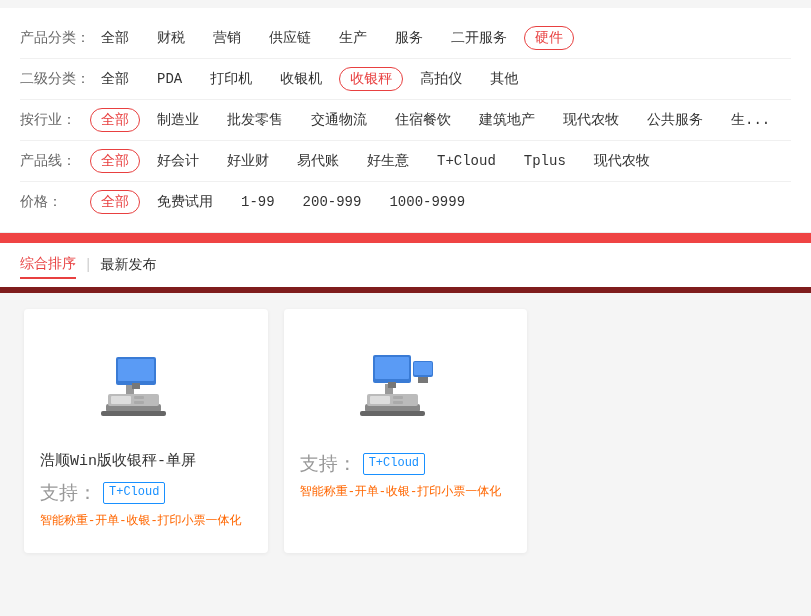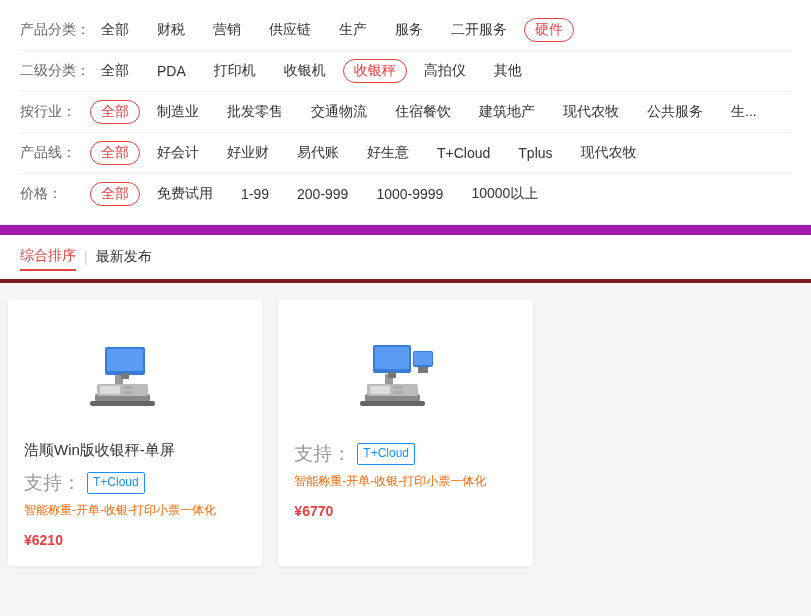--- a/index.html
+++ b/index.html
@@ -49,41 +49,41 @@
       color: #e84040;
       border: 1.5px solid #e84040;
       border-radius: 12px;
     }
     .sort-bar {
       background: #fff;
       margin: 10px 0 0 0;
       padding: 8px 20px;
       display: flex;
       align-items: center;
-      border-bottom: 4px solid #7f1d1d;
+      border-bottom: 6px solid #7f1d1d;
     }
     .sort-item {
       font-size: 14px;
       color: #333;
       cursor: pointer;
       padding: 4px 0;
     }
     .sort-item.active {
       color: #e84040;
       border-bottom: 2px solid #e84040;
     }
     .sort-divider {
       margin: 0 8px;
       color: #ccc;
     }
     .product-grid {
       display: grid;
       grid-template-columns: repeat(auto-fill, minmax(220px, 1fr));
       gap: 16px;
-      padding: 16px 8px;
+      padding: 16px 24px;
       background: #f5f5f5;
       max-width: 811px;
     }
     .product-card {
       background: #fff;
       border-radius: 4px;
       padding: 20px 16px 16px;
       cursor: pointer;
       box-shadow: 0 1px 4px rgba(0,0,0,0.06);
     }
@@ -130,22 +130,23 @@
     .product-price {
       color: #e84040;
       font-size: 20px;
       font-weight: bold;
     }
     .product-price span {
       font-size: 14px;
     }
     .main-container {
       max-width: 811px;
-      margin: 0 auto;
-      background: #a21caf;
+      margin: 8px auto;
+      background: #ef4444;
+      font-family: Liberation Mono, monospace;
     }
   </style>
 </head>
 <body>
 
 <div class="main-container">
 
   <div class="filter-section">
 
     <div class="filter-row">
@@ -205,21 +206,20 @@
     </div>
 
     <div class="filter-row">
       <span class="filter-label">价格：</span>
       <div class="filter-items">
         <span class="filter-item active-circle">全部</span>
         <span class="filter-item">免费试用</span>
         <span class="filter-item">1-99</span>
         <span class="filter-item">200-999</span>
         <span class="filter-item">1000-9999</span>
-        <span class="filter-item">10000以上</span>
       </div>
     </div>
 
   </div>
 
   <div class="sort-bar">
     <span class="sort-item active">综合排序</span>
     <span class="sort-divider">|</span>
     <span class="sort-item">最新发布</span>
   </div>
@@ -246,23 +246,20 @@
           <rect x="38" y="57" width="10" height="3" rx="1" fill="#aaa"></rect>
           <rect x="38" y="62" width="10" height="3" rx="1" fill="#aaa"></rect>
         </svg>
       </div>
       <div class="product-name">浩顺Win版收银秤-单屏</div>
       <div class="product-support">
         <span class="support-label">支持：</span>
         <span class="support-tag">T+Cloud</span>
       </div>
       <div class="product-desc">智能称重-开单-收银-打印小票一体化</div>
-      <div class="product-price">
-        <span>¥</span><span>6210</span>
-      </div>
     </div>
 
     <div class="product-card">
       <div class="product-image">
         <svg viewBox="0 0 100 90" xmlns="http://www.w3.org/2000/svg">
 
           <rect x="10" y="65" width="55" height="8" rx="2" fill="#888"></rect>
           <rect x="5" y="72" width="65" height="5" rx="2" fill="#666"></rect>
 
           <rect x="30" y="45" width="8" height="22" fill="#999"></rect>
@@ -280,19 +277,16 @@
           <rect x="15" y="57" width="20" height="8" rx="1" fill="#ddd"></rect>
           <rect x="38" y="57" width="10" height="3" rx="1" fill="#aaa"></rect>
           <rect x="38" y="62" width="10" height="3" rx="1" fill="#aaa"></rect>
         </svg>
       </div>
       <div class="product-support">
         <span class="support-label">支持：</span>
         <span class="support-tag">T+Cloud</span>
       </div>
       <div class="product-desc">智能称重-开单-收银-打印小票一体化</div>
-      <div class="product-price">
-        <span>¥</span><span>6770</span>
-      </div>
     </div>
 
   </div>
 </div>
 
 </body></html>

